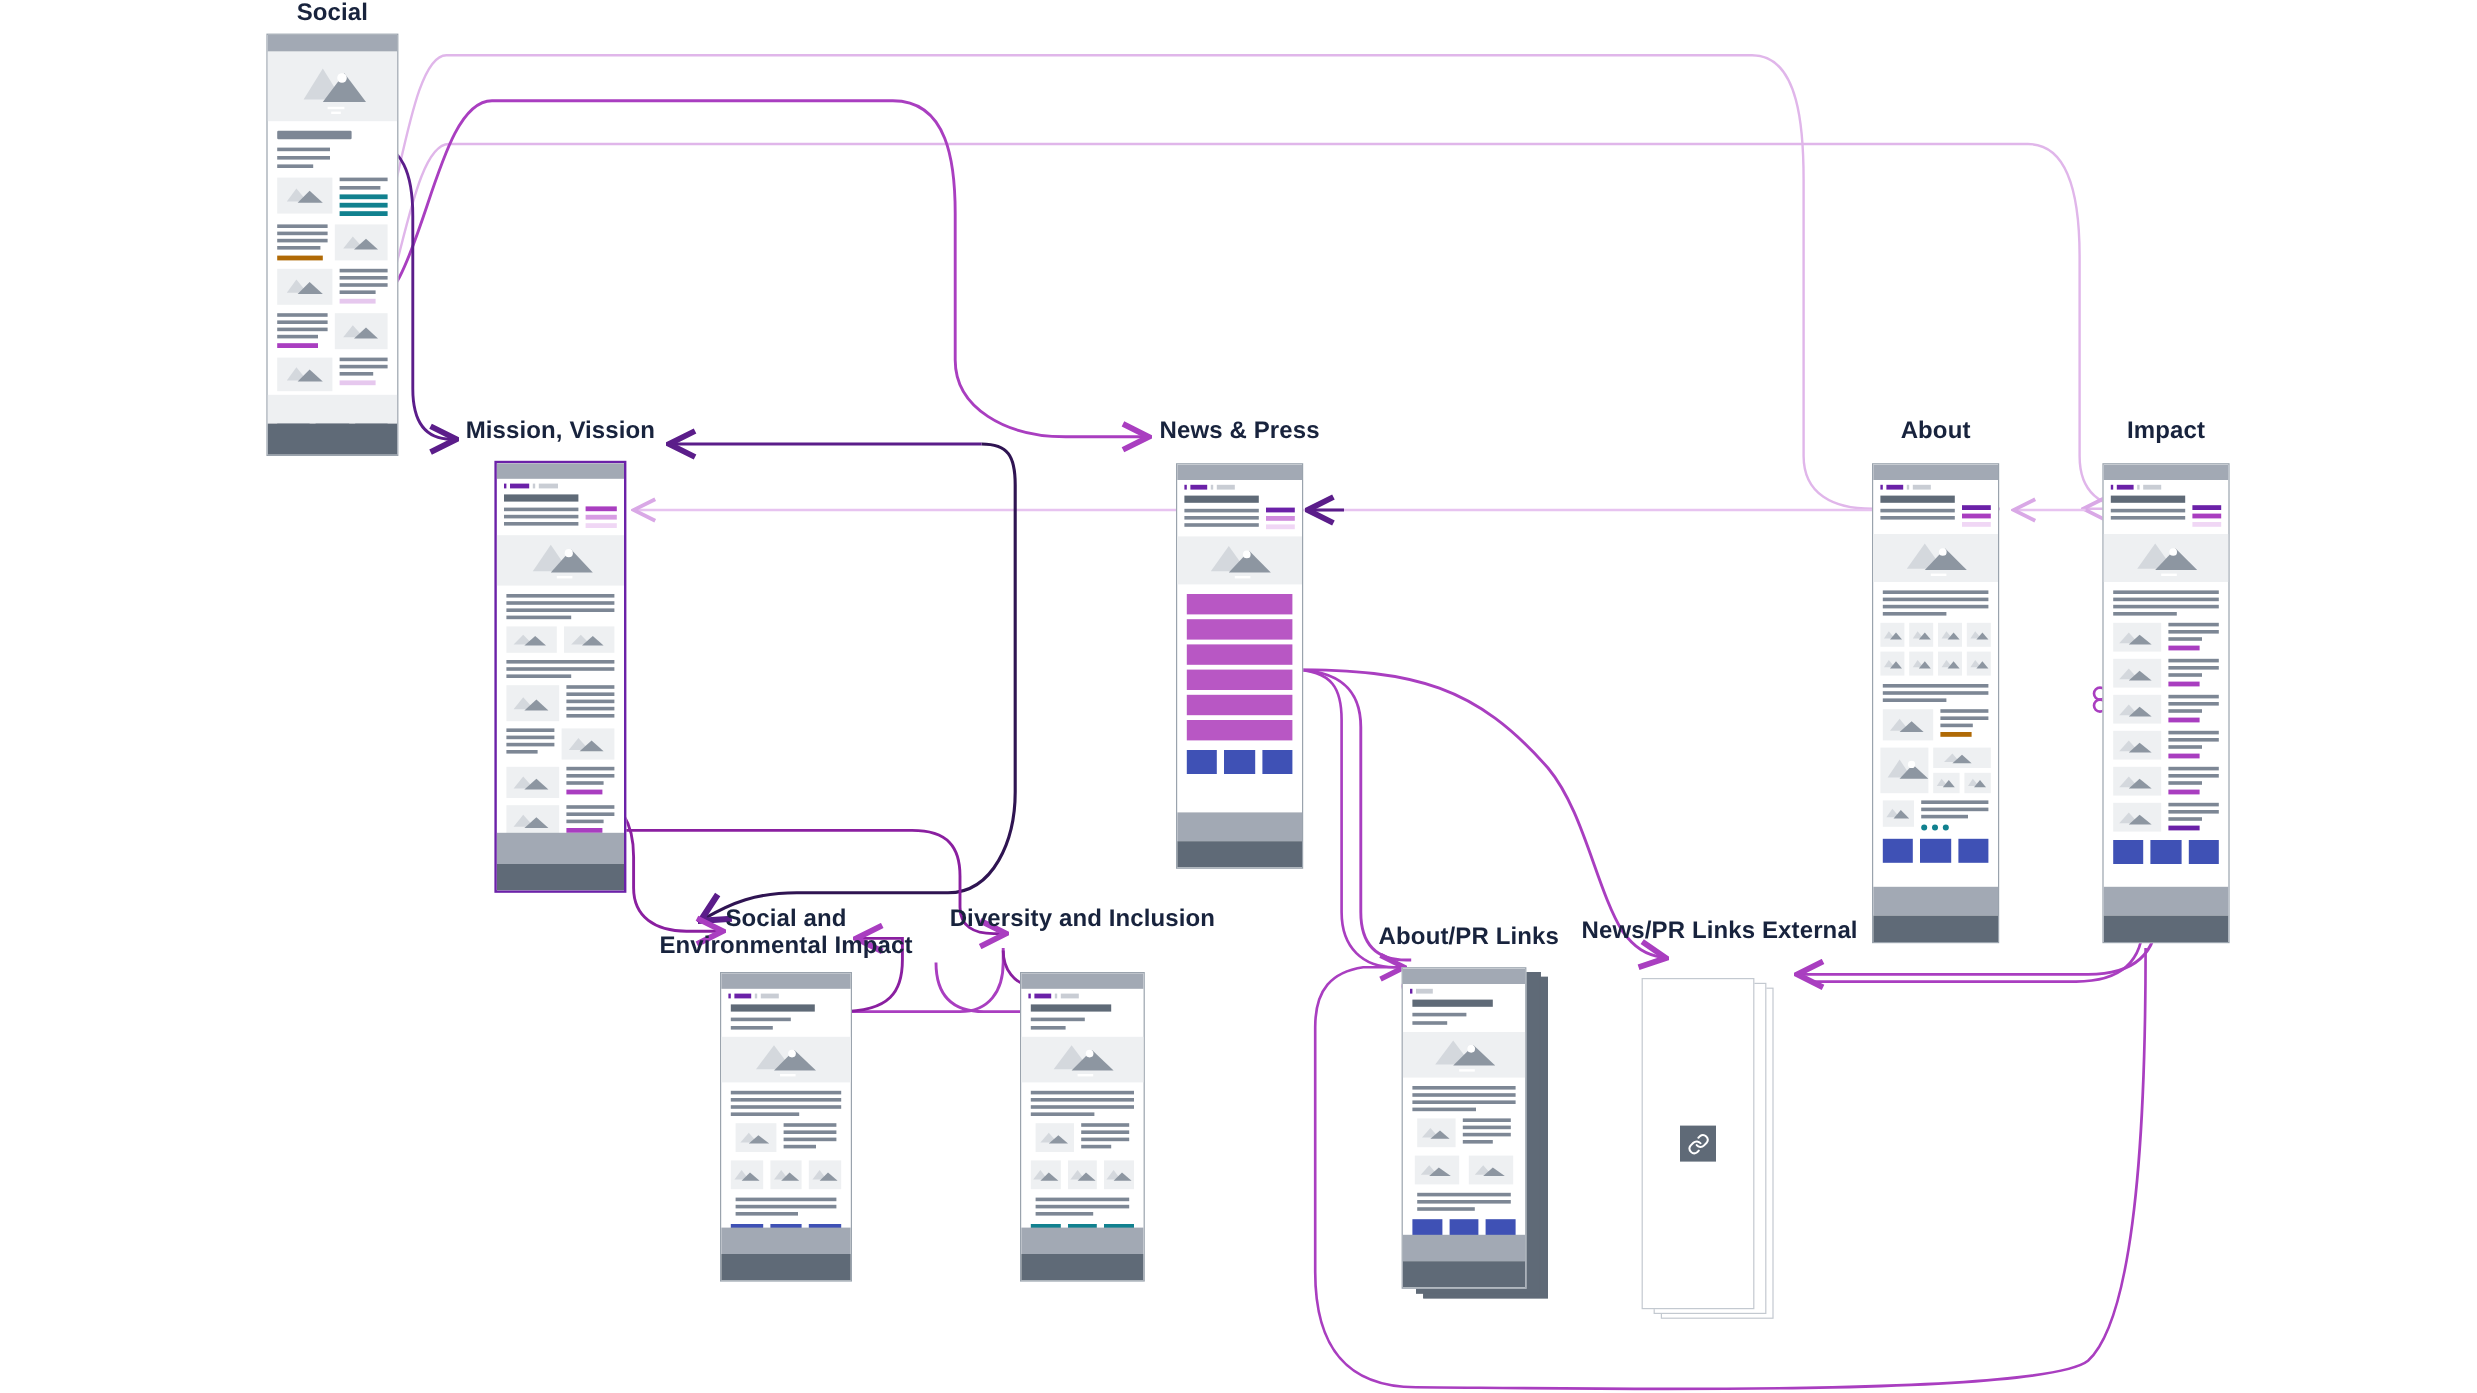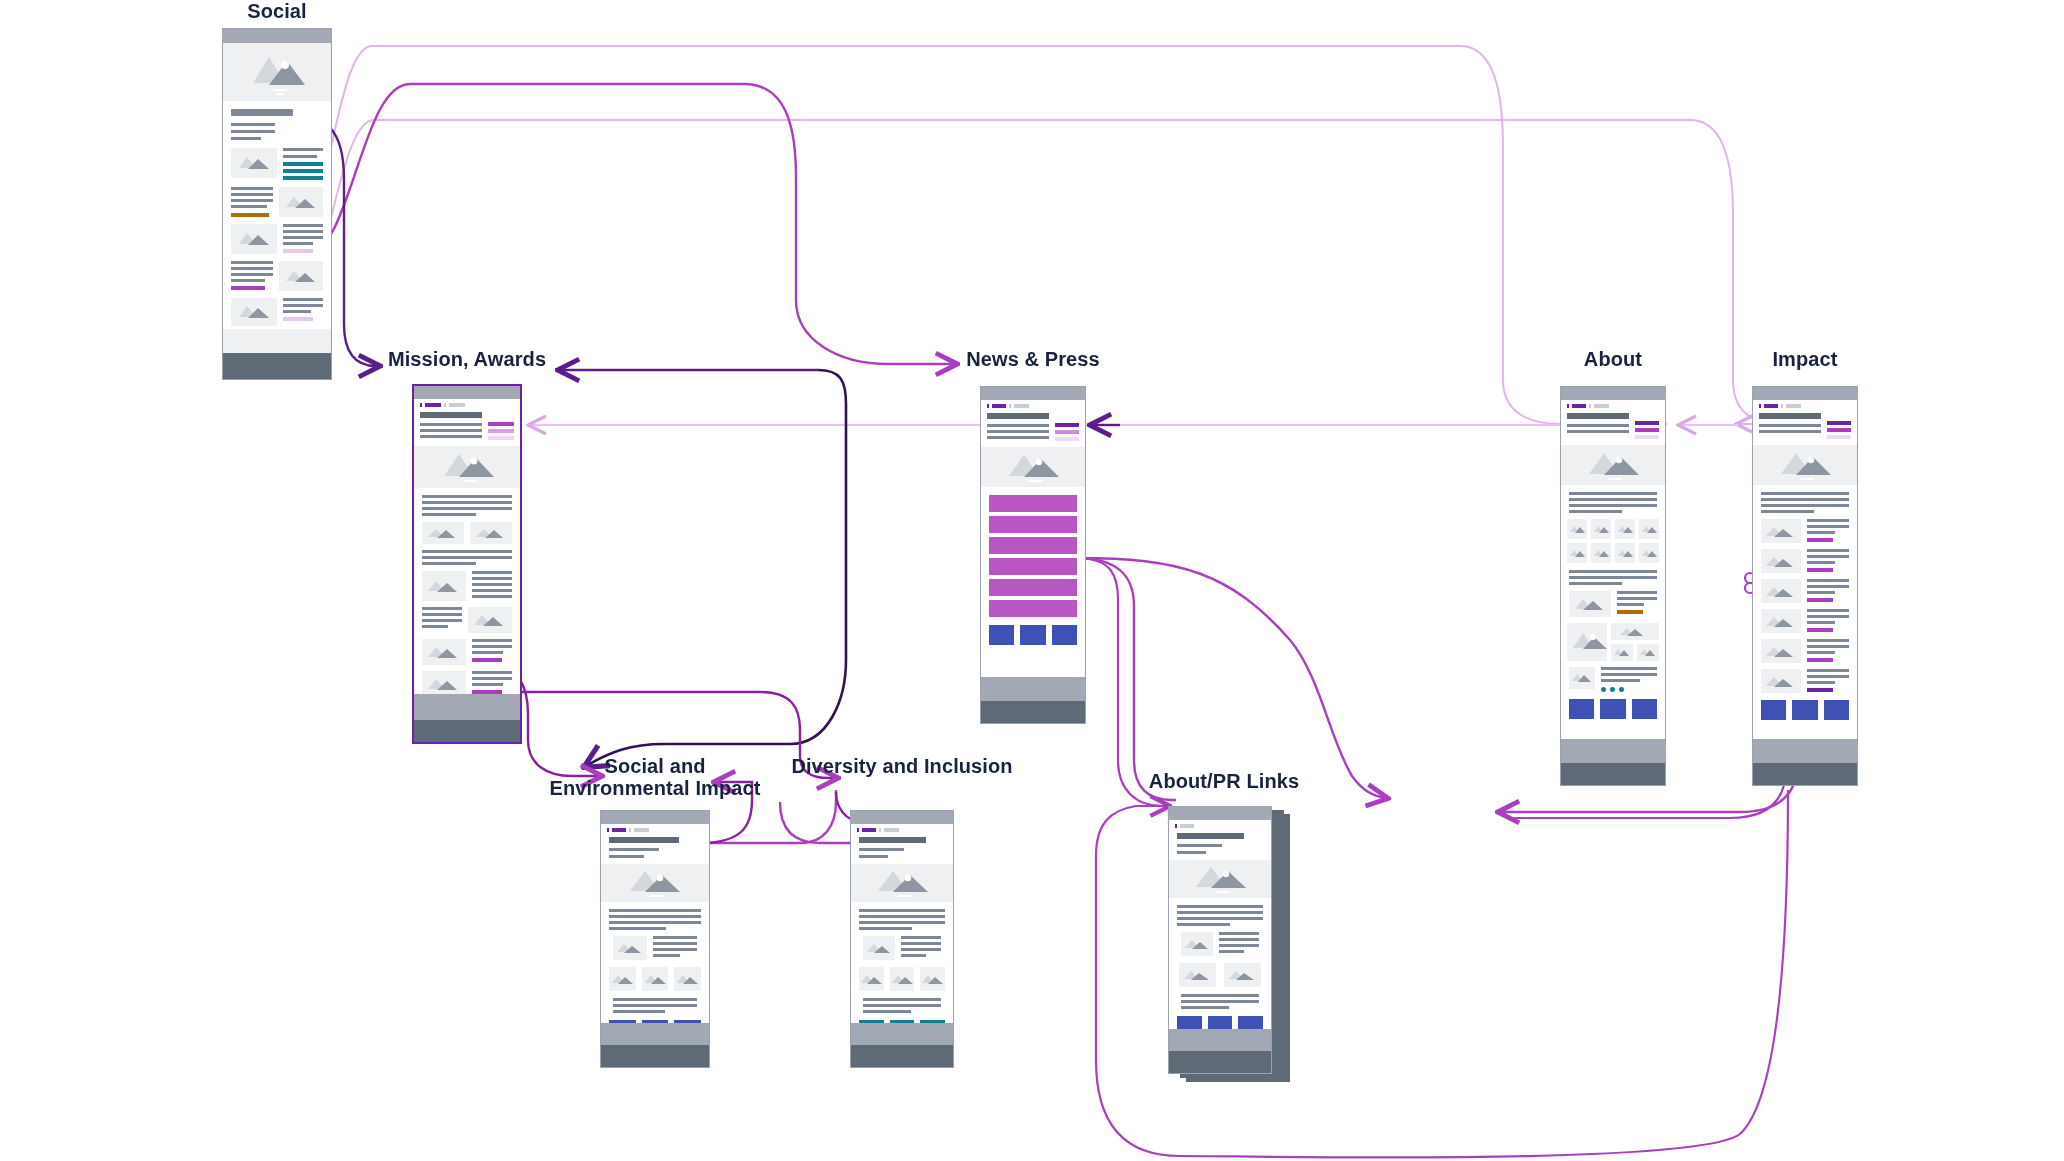--- a/index.html
+++ b/index.html
@@ -275,21 +275,21 @@
             <div class="strip" style="height:3px;width:72%;margin-top:3px;"></div>
           </div>
         </div>
       </div>
       <div class="footlight" style="position:absolute;bottom:26px;height:24px;background:#eef0f2;"></div>
       <div class="footdark" style="position:absolute;bottom:0;height:26px;"></div>
     </div>
   </div>
 
   <div class="node" style="left:412px; top:348px; width:110px; height:440px;">
-    <div class="node-title" style="top:0px;">Mission, Awards</div>
+    <div class="node-title" style="top:0px;">Mission, Vission</div>
 
     <div class="card sel" style="left:0px; top:36px; width:110px; height:360px;">
       <div class="hdrbar" style="height:13px;"></div>
       <div class="navline" style="padding:4px 6px 0 6px;">
         <div class="navdot" style="width:2px;"></div>
         <div class="navdot" style="width:16px;"></div>
         <div class="navdot sm" style="width:2px;"></div>
         <div class="navdot sm" style="width:16px;"></div>
       </div>
       <div style="display:flex;gap:6px;padding:5px 6px 0 6px;">
@@ -917,14 +917,29 @@
       <div style="display:flex;gap:6px;padding:7px 8px 0 8px;">
         <div class="sq blue" style="flex:1;height:20px;"></div>
         <div class="sq blue" style="flex:1;height:20px;"></div>
         <div class="sq blue" style="flex:1;height:20px;"></div>
       </div>
       <div class="footlight" style="position:absolute;bottom:22px;height:22px;"></div>
       <div class="footdark" style="position:absolute;bottom:0;height:22px;"></div>
     </div>
   </div>
 
+  <div class="node" style="left:1368px; top:765px; width:130px; height:340px;">
+    <div class="node-title two" style="top:0px; width:240px;">News/PR Links External</div>
+
+    <div class="stackshadow" style="left:16px; top:58px; width:94px; height:276px;"></div>
+    <div class="stackshadow" style="left:10px; top:54px; width:94px; height:276px;"></div>
+
+    <div class="card" style="left:0px; top:50px; width:94px; height:276px; border:1px solid #c3c9d0;">
+      <div class="linkicon" style="left:50%; top:50%; transform:translate(-50%,-50%); width:30px; height:30px;">
+        <svg width="19" height="19" viewBox="0 0 24 24" fill="none" stroke="#ffffff" stroke-width="2.1" stroke-linecap="round" stroke-linejoin="round">
+          <path d="M10 13a5 5 0 0 0 7.5.5l3-3a5 5 0 0 0-7-7l-1.7 1.7"></path>
+          <path d="M14 11a5 5 0 0 0-7.5-.5l-3 3a5 5 0 0 0 7 7l1.7-1.7"></path>
+        </svg>
+      </div>
+    </div>
+  </div>
 
 </div>
 
 </body></html>

